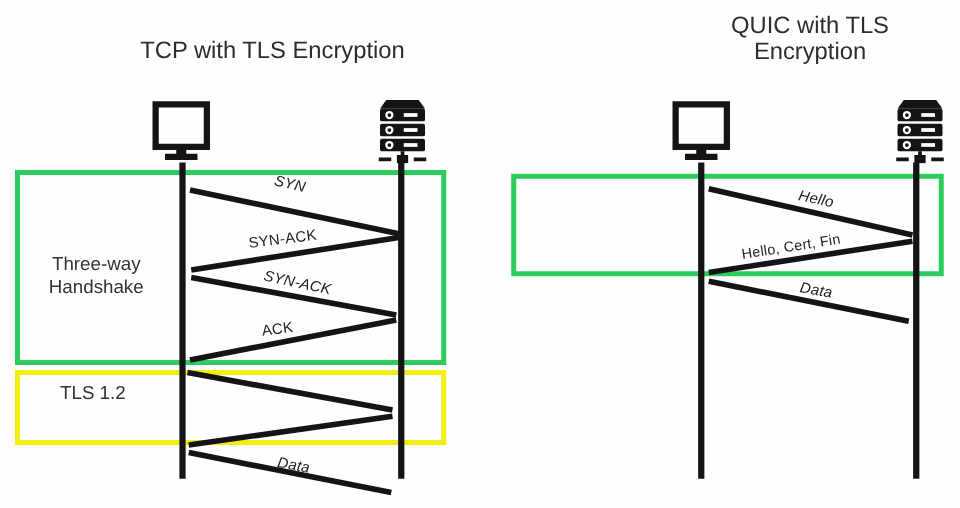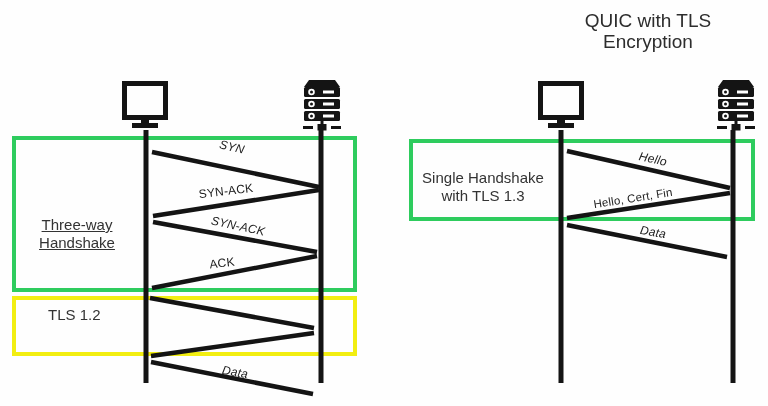--- a/index.html
+++ b/index.html
@@ -118,28 +118,27 @@
     <line class="ln" x1="317" y1="256" x2="152" y2="288"></line>
     <line class="ln" x1="150" y1="298" x2="314" y2="328"></line>
     <line class="ln" x1="314" y1="333" x2="151" y2="356"></line>
     <line class="ln" x1="151" y1="362" x2="313" y2="394"></line>
 
     <line class="ln" x1="567" y1="151" x2="730" y2="188"></line>
     <line class="ln" x1="730" y1="193" x2="567" y2="218"></line>
     <line class="ln" x1="567" y1="225" x2="727" y2="257"></line>
   </svg>
 
+  <div class="title" style="left:88px; top:31px; width:260px;">TCP with TLS Encryption</div>
   <div class="title" style="left:559px; top:11px; width:178px;">QUIC with TLS
 Encryption</div>
 
-  <div class="boxlabel" style="left:17px; top:216px; width:120px;text-decoration:underline;">Three-way
+  <div class="boxlabel" style="left:17px; top:203px; width:120px;">Three-way
 Handshake</div>
   <div class="boxlabel" style="left:48px; top:306px; text-align:center;">TLS 1.2</div>
-  <div class="boxlabel" style="left:413px; top:169px; width:140px;">Single Handshake
-with TLS 1.3</div>
 
   <div class="msg it" style="left:232px; top:147px; transform:translate(-50%,-50%) rotate(13deg);">SYN</div>
   <div class="msg" style="left:226px; top:191px; transform:translate(-50%,-50%) rotate(-7deg);">SYN-ACK</div>
   <div class="msg it" style="left:238px; top:226px; transform:translate(-50%,-50%) rotate(12deg);">SYN-ACK</div>
   <div class="msg" style="left:222px; top:263px; transform:translate(-50%,-50%) rotate(-7deg);">ACK</div>
   <div class="msg it" style="left:235px; top:372px; transform:translate(-50%,-50%) rotate(10deg);">Data</div>
 
   <div class="msg it" style="left:653px; top:159px; transform:translate(-50%,-50%) rotate(12deg);">Hello</div>
   <div class="msg sm" style="left:633px; top:198px; transform:translate(-50%,-50%) rotate(-9deg);">Hello, Cert, Fin</div>
   <div class="msg it" style="left:653px; top:232px; transform:translate(-50%,-50%) rotate(10deg);">Data</div>

